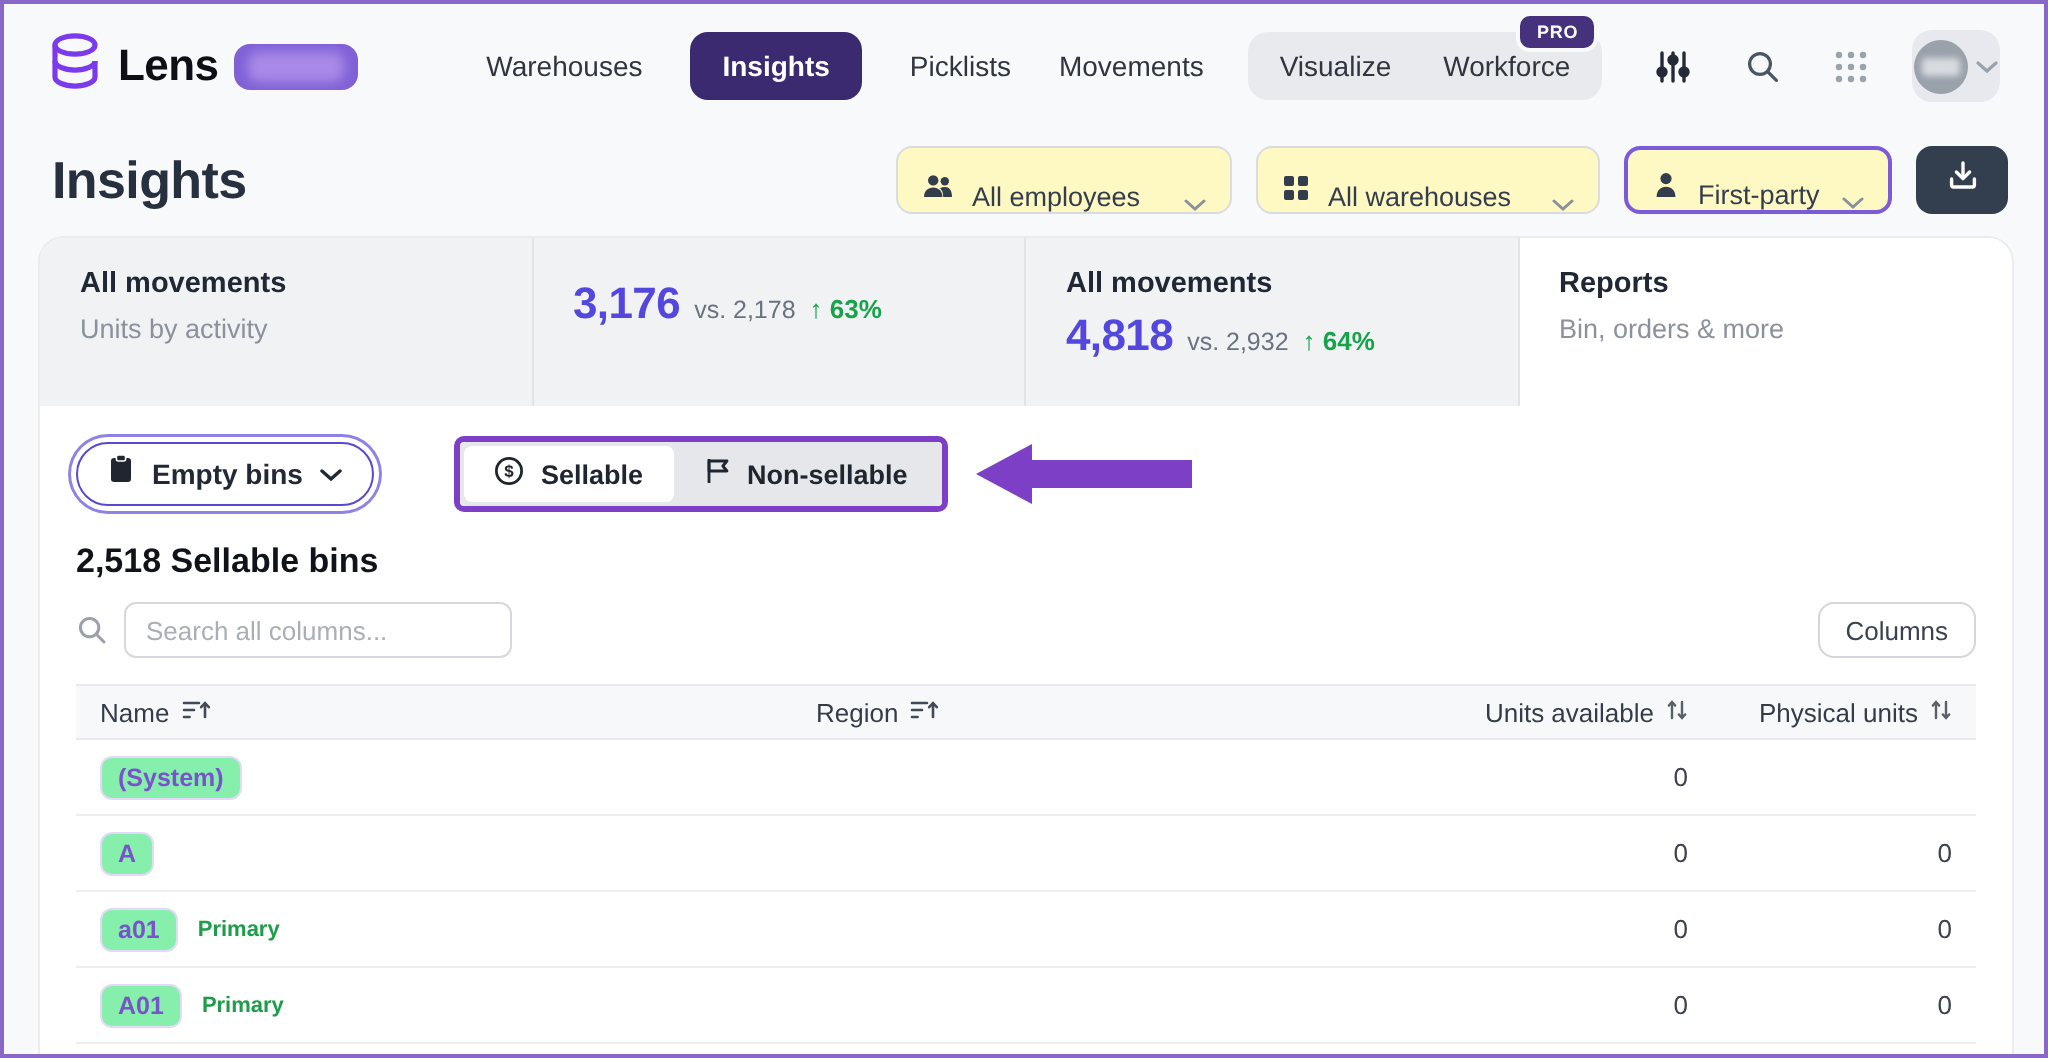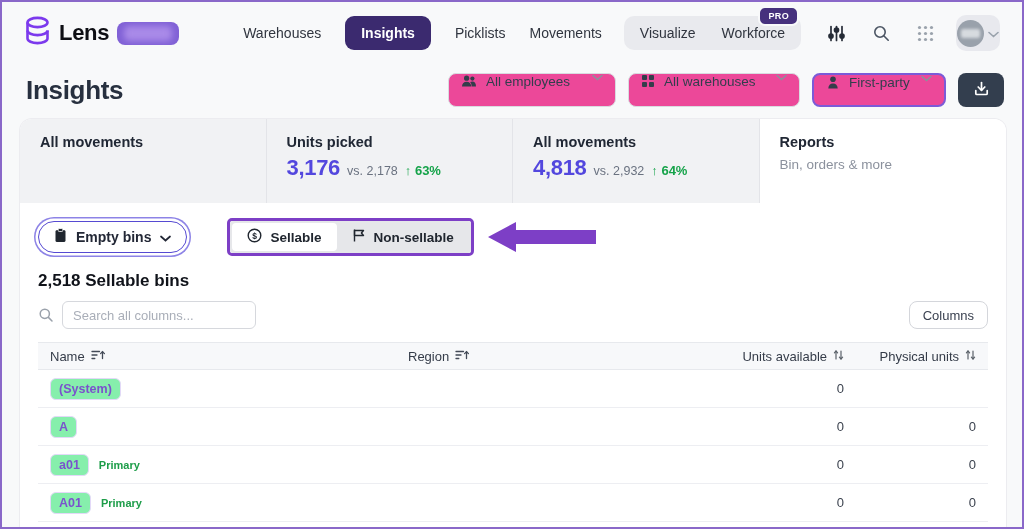--- a/index.html
+++ b/index.html
@@ -33,22 +33,22 @@
   .avatar-circle { width:27px; height:27px; border-radius:50%; background:#99a1ab;
                    position:relative; overflow:hidden; }
   .avatar-circle i { position:absolute; left:4px; right:4px; top:9px; height:9px;
                      background:#d7dbdf; border-radius:2px; filter:blur(1.5px); display:block; }
 
   
   .title-row { position:absolute; top:62px; left:24px; right:18px; height:52px;
                display:flex; align-items:center; }
   .page-title { font-size:26px; font-weight:700; color:#27303f; letter-spacing:-.3px; }
   .filters { margin-left:auto; display:flex; align-items:center; gap:12px; }
-  .dropdown { height:34px; background:#ec4899; border:1px solid #d9dbe0; border-radius:8px;
-              display:flex; align-items:flex-start; gap:9px; padding:0 12px; cursor:pointer; }
+  .dropdown { height:34px; background:#fef9c3; border:1px solid #d9dbe0; border-radius:8px;
+              display:flex; align-items:flex-end; gap:9px; padding:0 12px; cursor:pointer; }
   .dropdown .lbl { font-size:13.5px; font-weight:500; color:#333d4d; }
   .dropdown .chev { margin-left:auto; display:flex; }
   .dd-employees { width:168px; }
   .dd-warehouses { width:172px; }
   .dd-firstparty { width:134px; border:2px solid #7b5bd8; }
   .download-btn { width:46px; height:34px; background:#333e4e; border-radius:8px;
                   display:flex; align-items:center; justify-content:center; cursor:pointer; }
 
   
   .main-card { position:absolute; left:18px; right:16px; top:117px; height:428px;
@@ -250,23 +250,23 @@
         </span>
       </div>
     </div>
   </div>
 
   <div class="main-card">
 
     <div class="stat-tabs">
       <div class="stat-cell">
         <div class="stat-title">All movements</div>
+        <div class="stat-sub">Units by activity</div>
       </div>
       <div class="stat-cell">
-        <div class="stat-title">Units picked</div>
         <div class="stat-valrow">
           <span class="stat-value">3,176</span>
           <span class="stat-vs">vs. 2,178</span>
           <span class="stat-delta">↑ 63%</span>
         </div>
       </div>
       <div class="stat-cell">
         <div class="stat-title">All movements</div>
         <div class="stat-valrow">
           <span class="stat-value">4,818</span>

